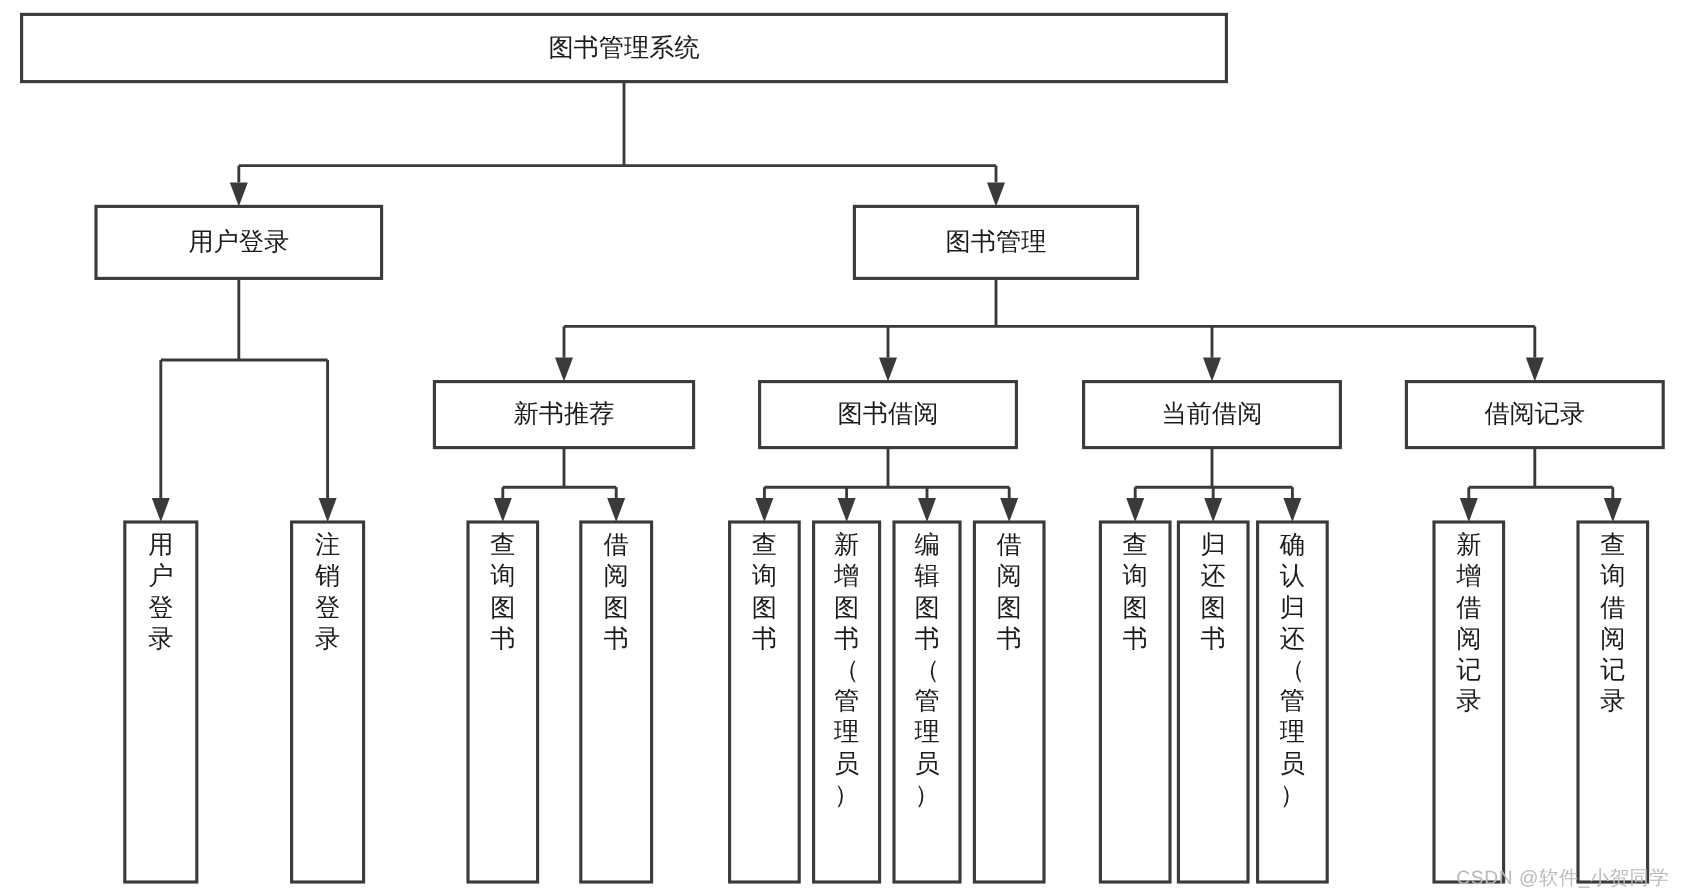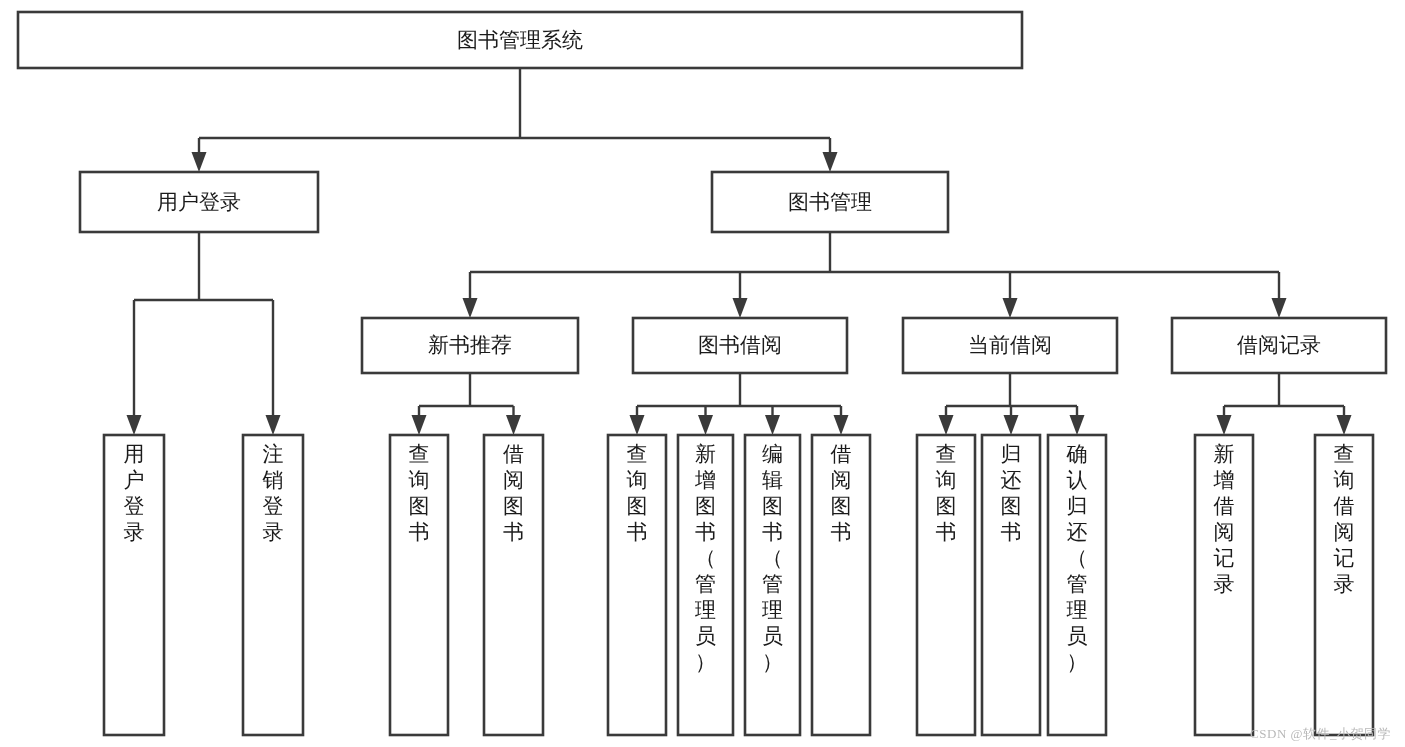--- a/index.html
+++ b/index.html
@@ -53,22 +53,22 @@
   .node-label-v {
     font-family: "Liberation Sans", "DejaVu Sans", sans-serif;
     font-size: 21px;
     fill: #1b1b1b;
     text-anchor: middle;
   }
   .watermark {
     position: absolute;
     right: 14px;
     bottom: 4px;
-    font-family: Liberation Serif, serif;
-    font-size: 13px;
+    font-family: Liberation Sans, sans-serif;
+    font-size: 16px;
     color: #b9b9b9;
     letter-spacing: 0.5px;
     user-select: none;
     white-space: nowrap;
   }
 </style>
 </head>
 <body>
 
 <div id="diagram-root">

